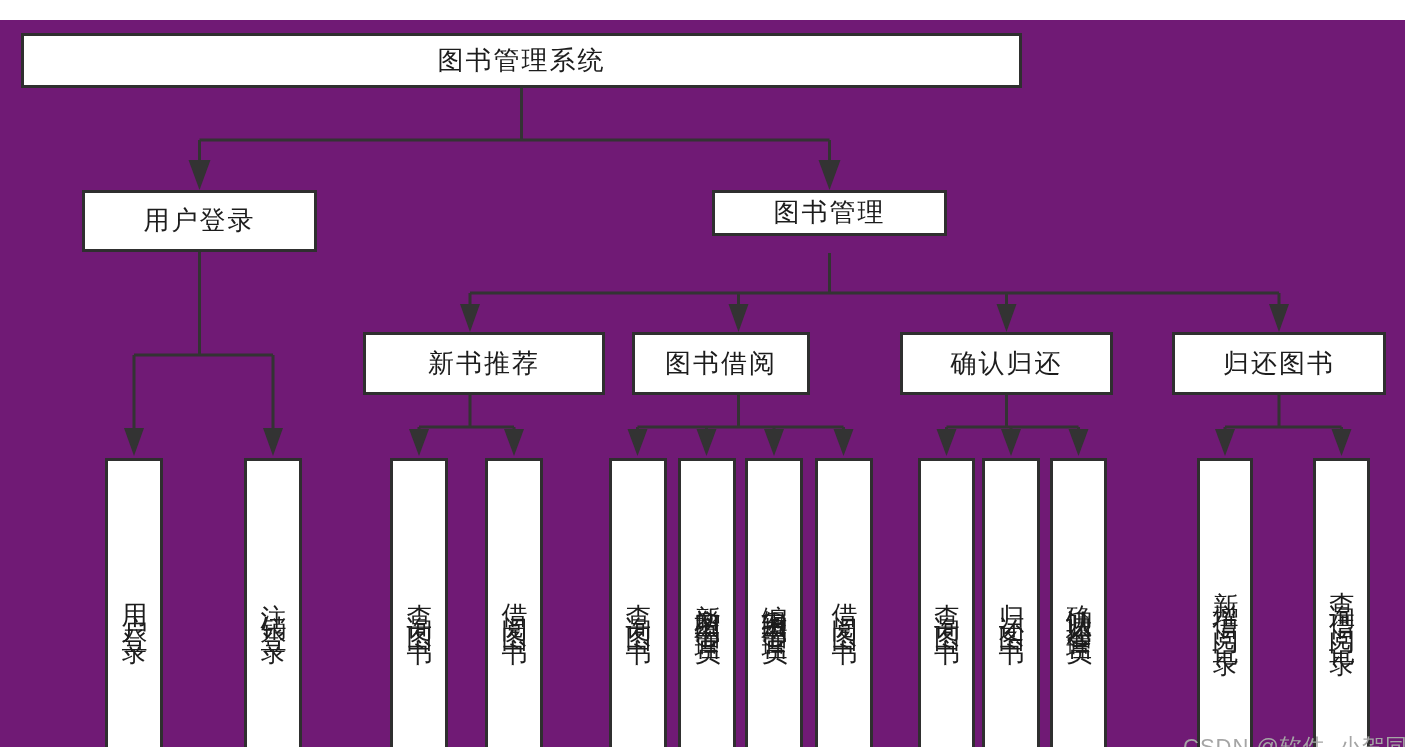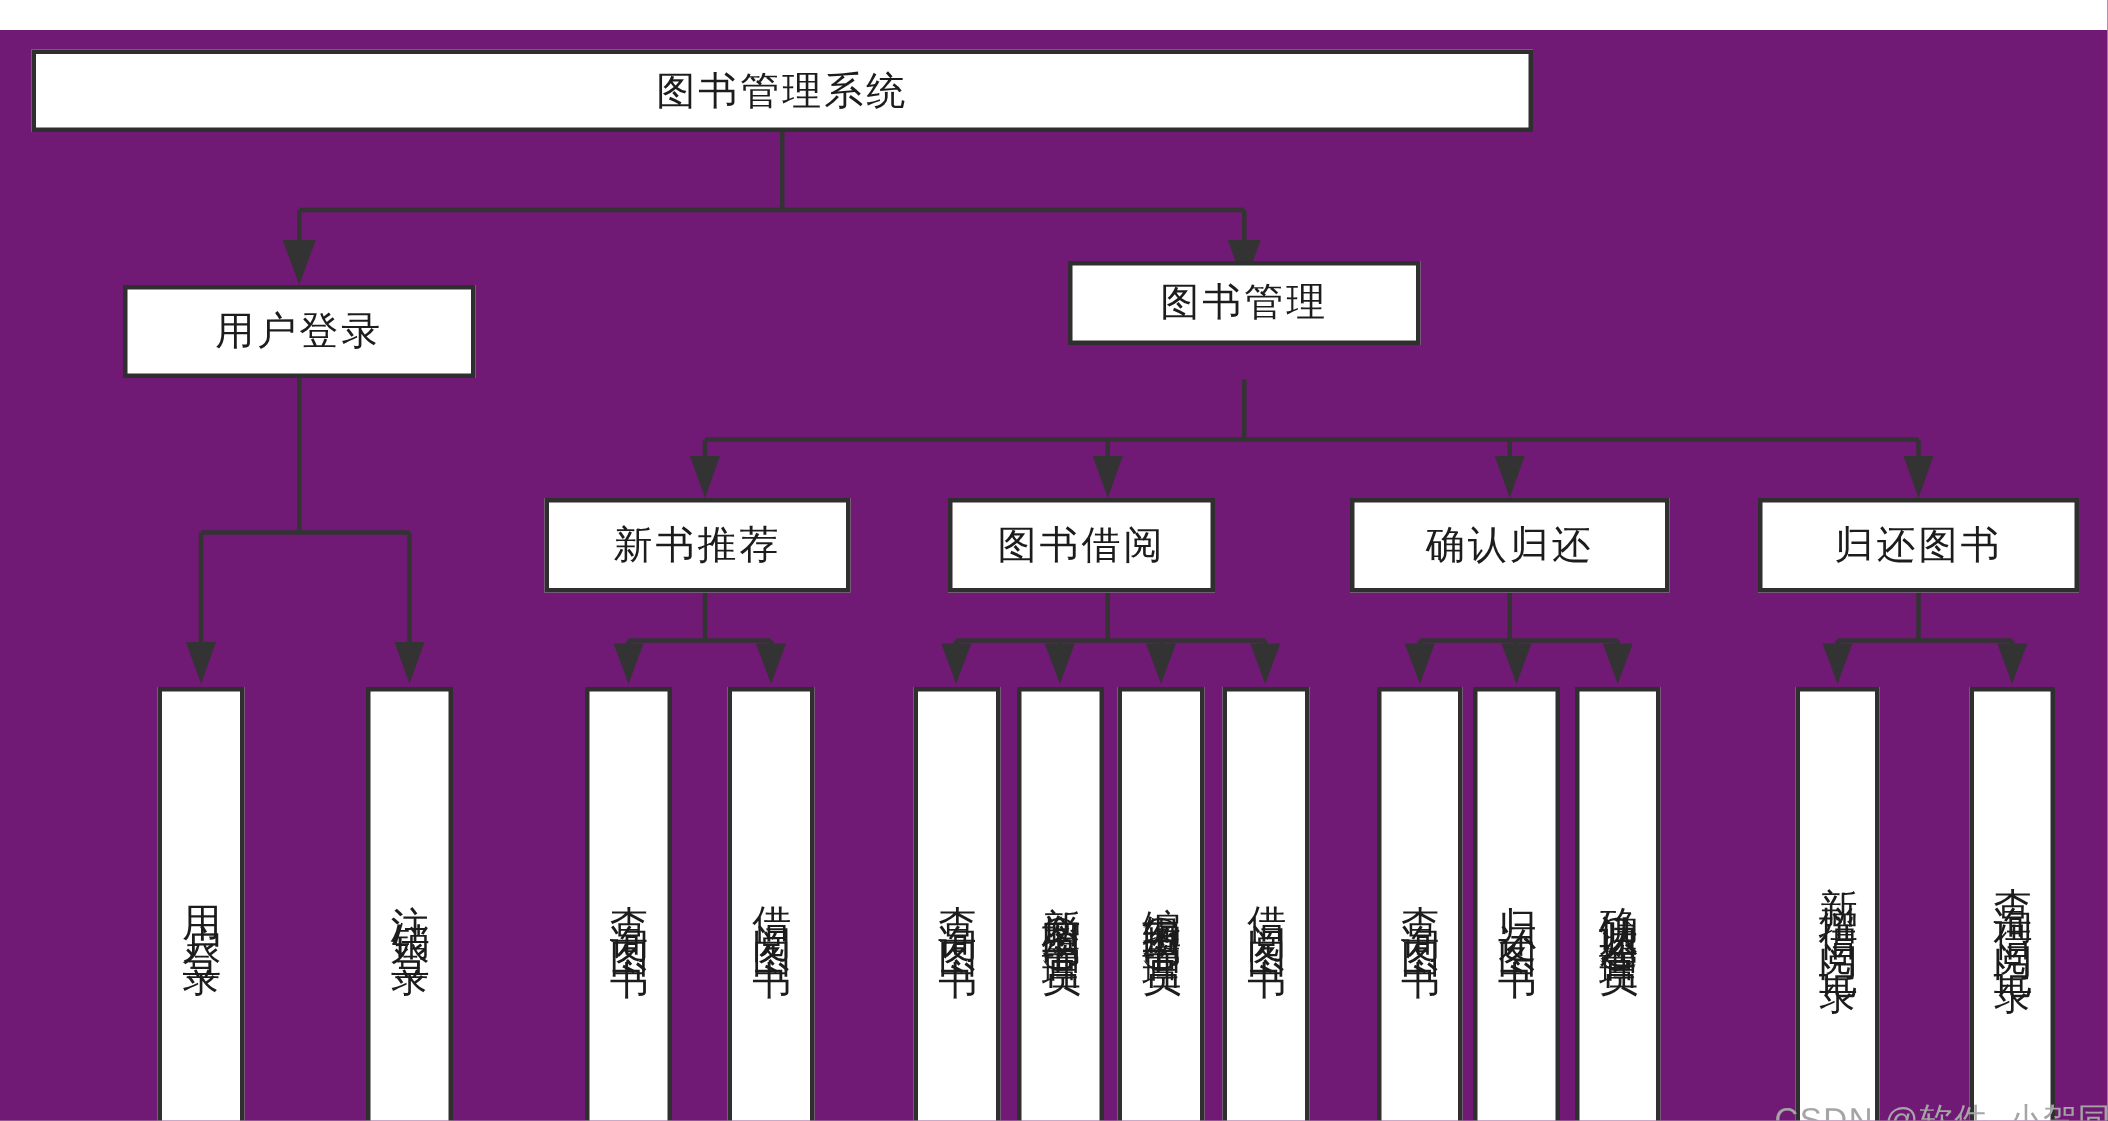--- a/index.html
+++ b/index.html
@@ -26,22 +26,22 @@
   }
   .h { letter-spacing: 2px; }
   .v {
     writing-mode: vertical-rl;
     letter-spacing: 12px;
   }
   .v.long { letter-spacing: 5px; }
   
   .root { left: 21px;  top: 13px;  width: 1001px; height: 55px; }
   .l2a  { left: 82px;  top: 170px; width: 235px; height: 62px; }
-  .l2b  { left: 712px; top: 154px; width: 235px; height: 56px; }
-  .l3a  { left: 363px; top: 312px; width: 204px; height: 63px; }
+  .l2b  { left: 712px; top: 170px; width: 235px; height: 46px; }
+  .l3a  { left: 363px; top: 312px; width: 242px; height: 63px; }
   .l3b  { left: 632px; top: 312px; width: 178px; height: 63px; }
   .l3c  { left: 900px; top: 312px; width: 213px; height: 63px; }
   .l3d  { left: 1172px;top: 312px; width: 214px; height: 63px; }
   .leaf { top: 438px; height: 297px; }
   .g1a { left: 105px;  width: 58px; }
   .g1b { left: 244px;  width: 58px; }
   .g2a { left: 390px;  width: 58px; }
   .g2b { left: 485px;  width: 58px; }
   .g3a { left: 609px;  width: 58px; }
   .g3b { left: 678px;  width: 58px; }

